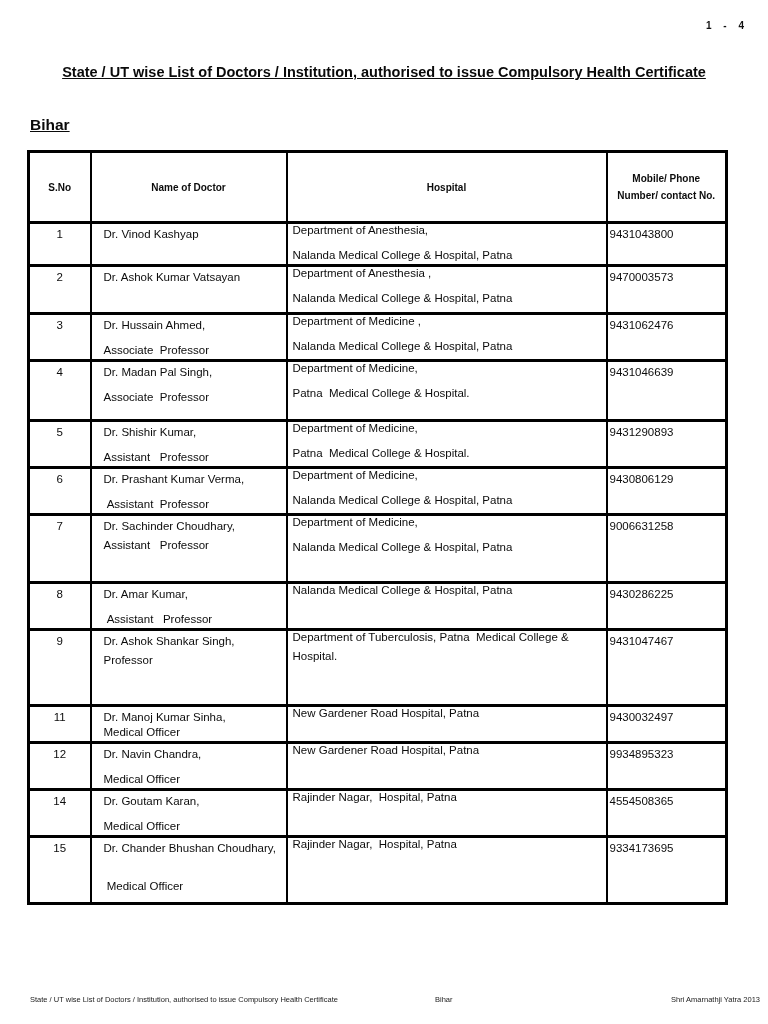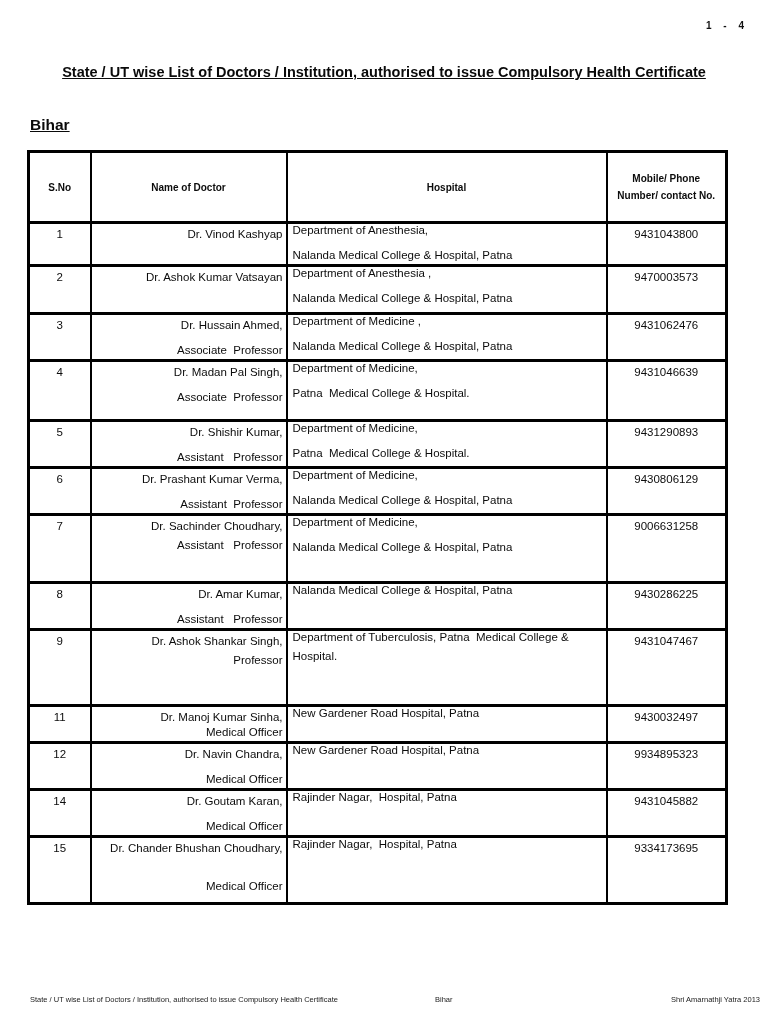--- a/index.html
+++ b/index.html
@@ -68,23 +68,23 @@
   .doctors-table thead tr { height: 71px; }
   .doctors-table th {
     font-weight: bold;
     font-size: 10px;
     text-align: center;
     vertical-align: middle;
     line-height: 17px;
     padding: 2px 6px;
   }
   td.cell-sno { text-align: center; padding-top: 4px; }
-  td.cell-name { padding: 4px 3px 2px 12px; text-align: right; }
+  td.cell-name { padding: 4px 3px 2px 12px; }
   td.cell-hospital { padding: 0 3px 2px 5px; }
-  td.cell-phone { text-align: center; padding: 4px 2px 2px 2px; }
+  td.cell-phone { text-align: left; padding: 4px 2px 2px 2px; }
   .cell-line {
     line-height: 13px;
     white-space: pre-wrap;
   }
   .gap-tight .cell-line + .cell-line { margin-top: 2px; }
   .gap-med   .cell-line + .cell-line { margin-top: 6px; }
   .gap-sp    .cell-line + .cell-line { margin-top: 12px; }
   .gap-xsp   .cell-line + .cell-line { margin-top: 25px; }
   .footer {
     position: absolute;
@@ -257,21 +257,21 @@
         </tr>
         <tr style="height: 41px;">
           <td class="cell-sno">14</td>
           <td class="cell-name gap-sp">
             <div class="cell-line">Dr. Goutam Karan,</div>
             <div class="cell-line">Medical Officer</div>
           </td>
           <td class="cell-hospital gap-sp">
             <div class="cell-line">Rajinder Nagar,  Hospital, Patna</div>
           </td>
-          <td class="cell-phone">9431045882</td>
+          <td class="cell-phone">4554508365</td>
         </tr>
         <tr style="height: 67px;">
           <td class="cell-sno">15</td>
           <td class="cell-name gap-xsp">
             <div class="cell-line">Dr. Chander Bhushan Choudhary,</div>
             <div class="cell-line"> Medical Officer</div>
           </td>
           <td class="cell-hospital gap-sp">
             <div class="cell-line">Rajinder Nagar,  Hospital, Patna</div>
           </td>

